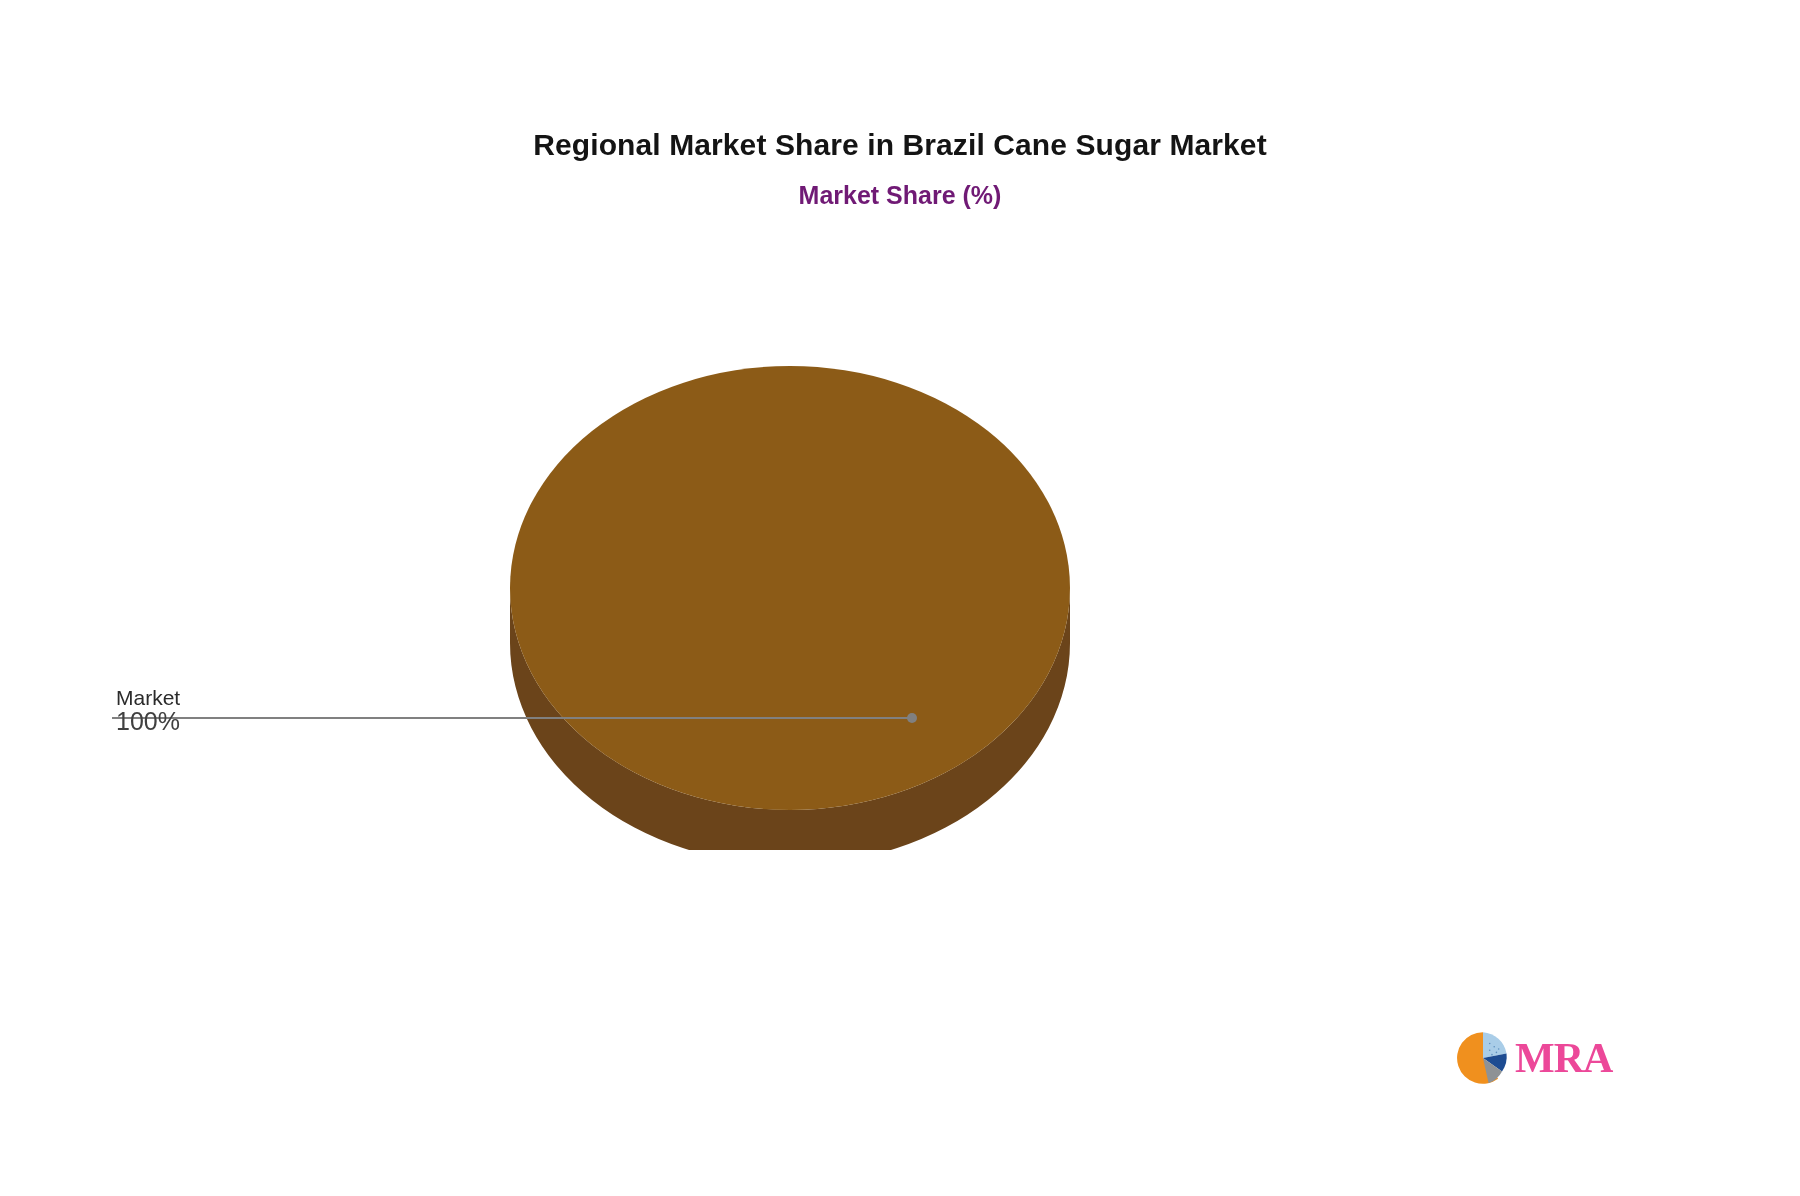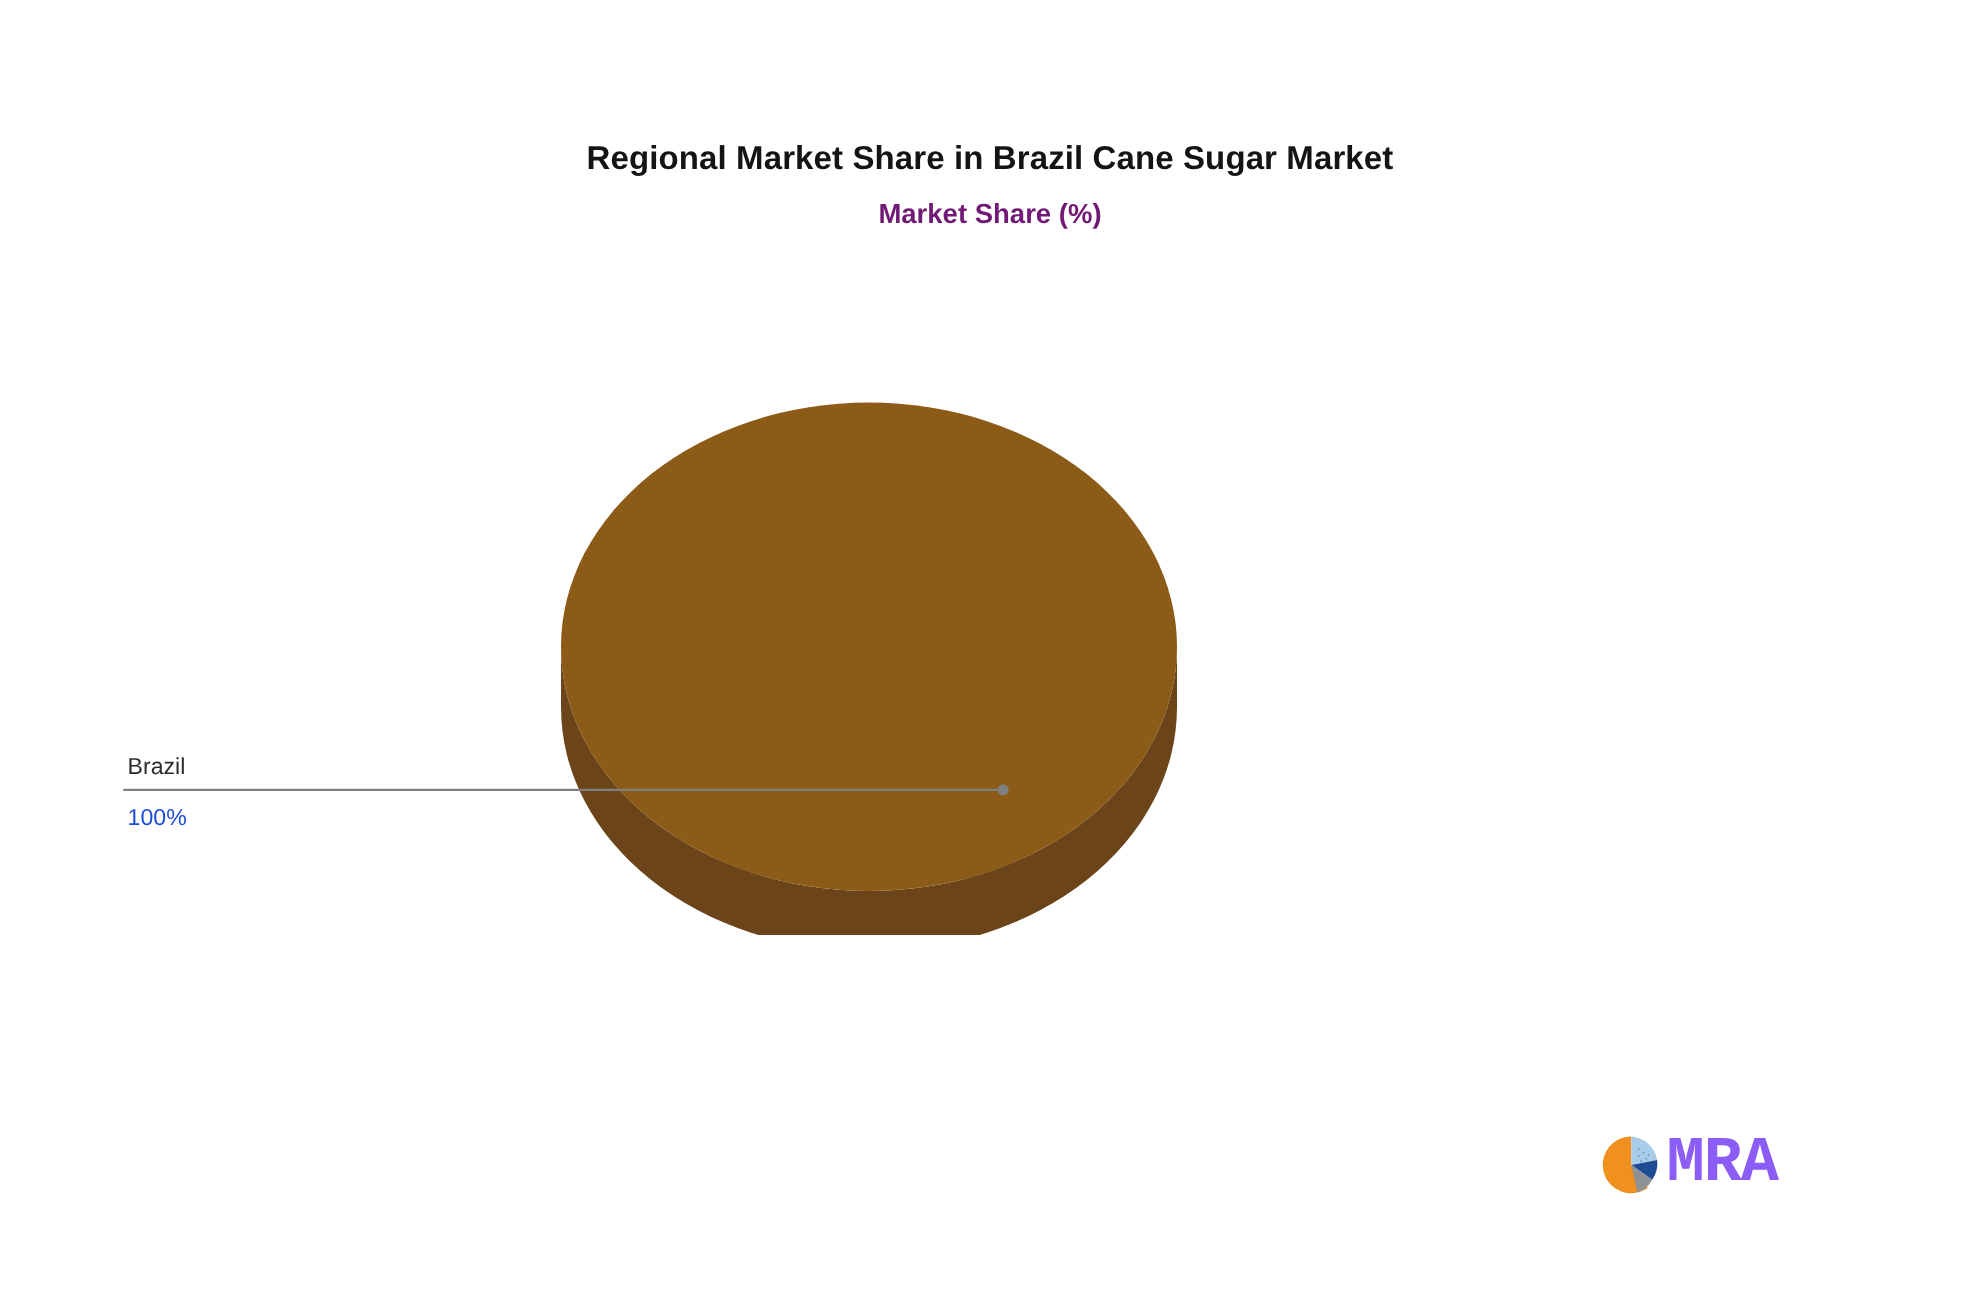--- a/index.html
+++ b/index.html
@@ -63,23 +63,23 @@
     position: absolute;
     left: 116px;
     top: 6px;
     font-size: 21px;
     color: #2b2b2b;
     white-space: nowrap;
   }
   #label-value {
     position: absolute;
     left: 116px;
-    top: 52px;
-    font-size: 21px;
-    color: #1d4ed8;
+    top: 27px;
+    font-size: 25px;
+    color: #404040;
     white-space: nowrap;
   }
   #leader-line-svg {
     position: absolute;
     left: 0;
     top: 0;
     width: 960px;
     height: 120px;
   }
 
@@ -87,24 +87,24 @@
   #logo-block {
     position: absolute;
     left: 1455px;
     top: 1030px;
     display: flex;
     align-items: center;
     gap: 4px;
   }
   #logo-mark { width: 56px; height: 56px; display: block; }
   #logo-text {
-    font-family: Liberation Mono, monospace;
-    font-size: 58px;
+    font-family: Liberation Serif, serif;
+    font-size: 42px;
     font-weight: bold;
-    color: #8b5cf6;
+    color: #ec4899;
     letter-spacing: -1px;
     line-height: 1;
   }
 </style>
 </head>
 <body>
 
 <div id="chart-root">
 
   <div id="title-block">
@@ -119,21 +119,21 @@
 
       <ellipse id="pie-top" cx="285" cy="258" rx="280" ry="222" fill="#8C5B17"></ellipse>
     </svg>
   </div>
 
   <div id="leader-group">
     <svg id="leader-line-svg" viewBox="0 0 960 120">
       <line x1="112" y1="38" x2="912" y2="38" stroke="#808080" stroke-width="2"></line>
       <circle cx="912" cy="38" r="5" fill="#808080"></circle>
     </svg>
-    <div id="label-name">Brazil</div>
+    <div id="label-name">Market</div>
     <div id="label-value">100%</div>
   </div>
 
   <div id="logo-block">
     <svg id="logo-mark" viewBox="0 0 100 100">
 
       <path d="M50 50 L50 4 A46 46 0 1 0 77 87 Z" fill="#F0901E"></path>
 
       <path d="M50 50 L50 4 A46 46 0 0 1 92 42 Z" fill="#A9CDE8"></path>
 

